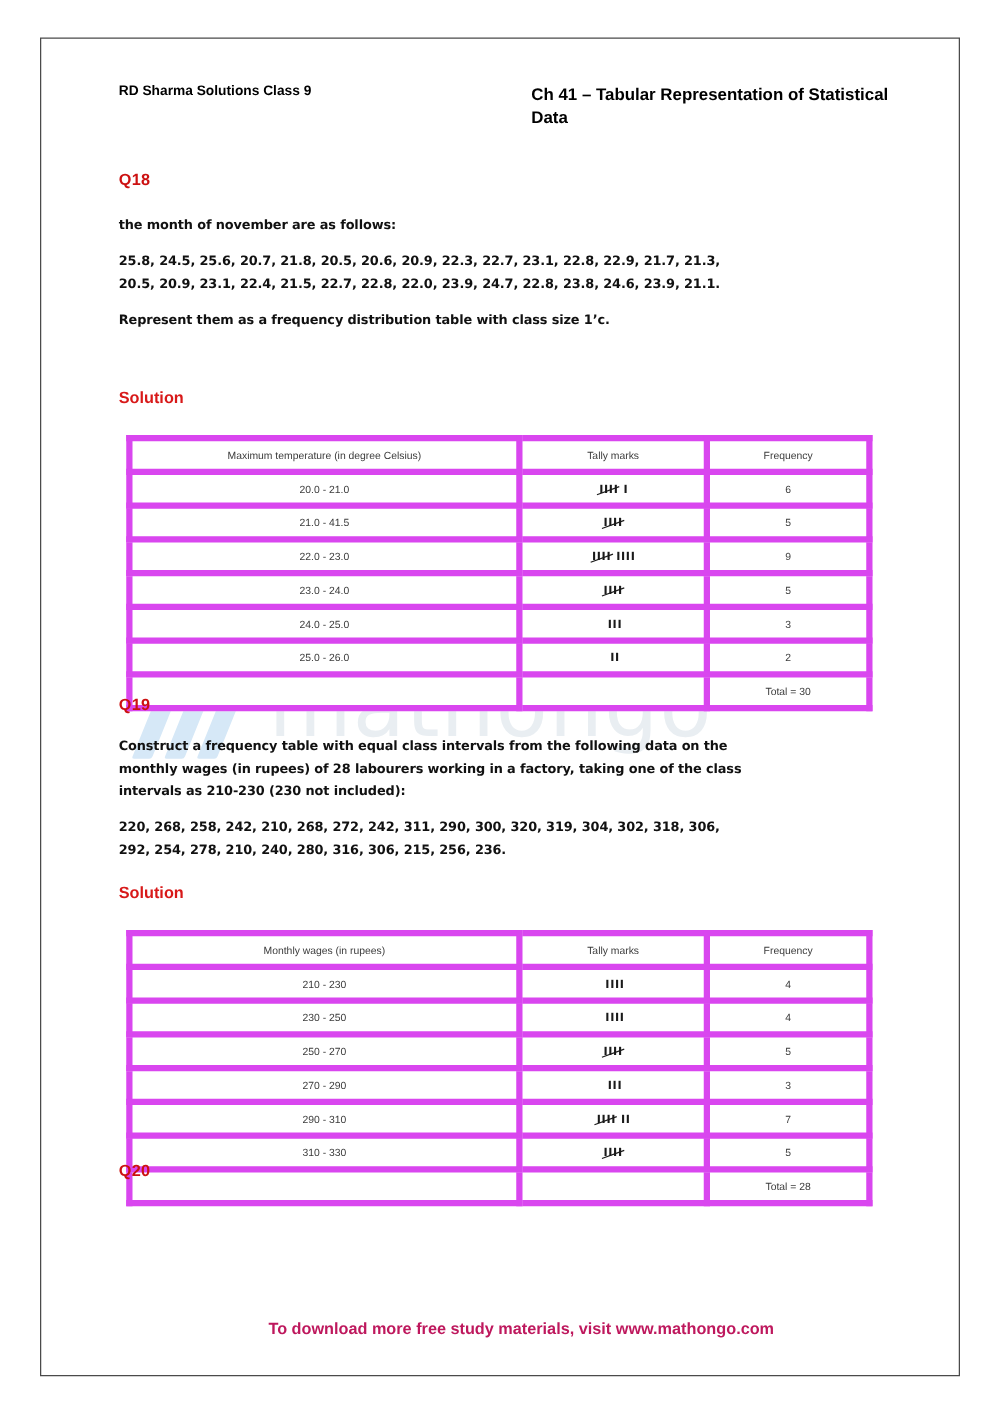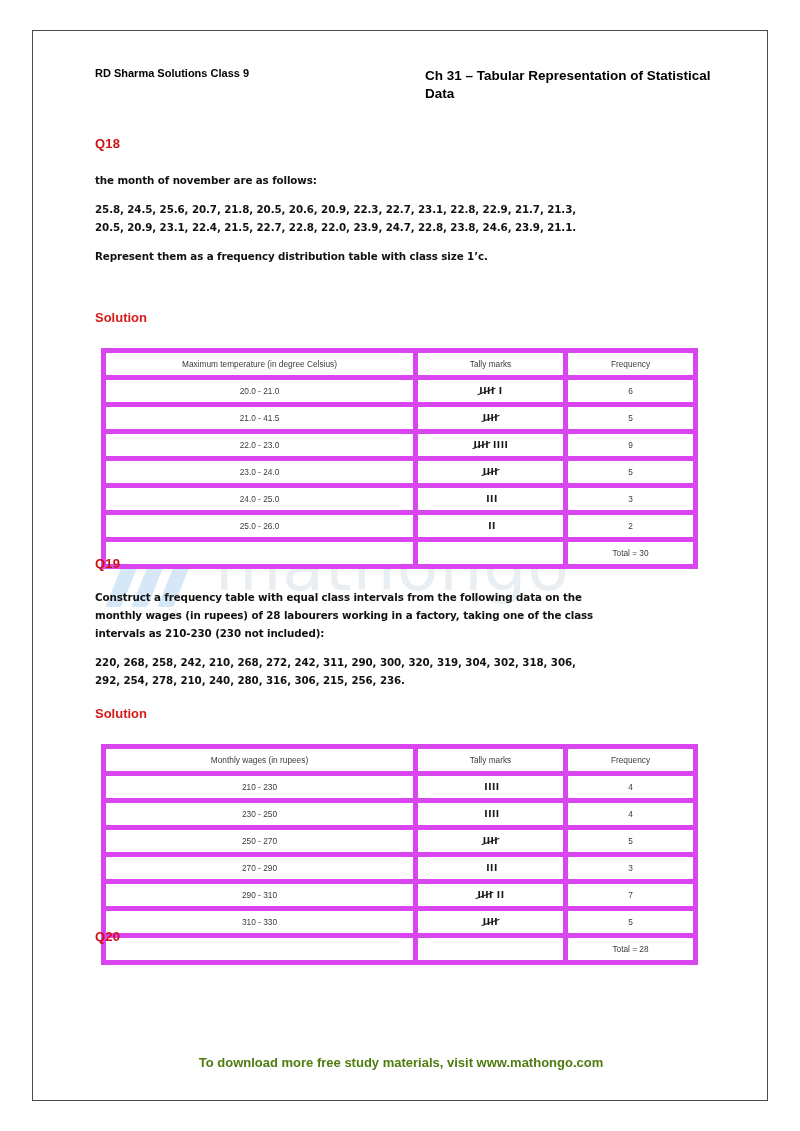--- a/index.html
+++ b/index.html
@@ -173,48 +173,48 @@
     top: 50%;
     height: 1.2px;
     background: #1a1a1a;
     transform: rotate(-20deg);
   }
   .tally .ones { margin-left: 3px; }
 
   
   .doc-footer {
     position: absolute;
-    left: 0;
+    left: 16px;
     bottom: 30px;
     width: 736px;
     text-align: center;
     font-size: 13px;
     font-weight: bold;
-    color: #4d7c0f;
+    color: #be185d;
     z-index: 2;
   }
 </style>
 </head>
 <body>
 
 <div class="page-sheet">
 
   <div class="watermark">
     <div class="wm-slashes">
       <div class="wm-slash s1"></div>
       <div class="wm-slash s2"></div>
       <div class="wm-slash s3"></div>
     </div>
     <div class="wm-text">mathongo</div>
   </div>
 
   <div class="doc-header">
     <div class="header-row">
       <div class="header-left">RD Sharma Solutions Class 9</div>
-      <div class="header-right">Ch 31 – Tabular Representation of Statistical Data</div>
+      <div class="header-right">Ch 41 – Tabular Representation of Statistical Data</div>
     </div>
   </div>
 
   <div class="content">
 
     <div style="position:absolute; left:62px; top:105px;">
       <div class="q-label">Q18</div>
     </div>
 
     <div class="qtext" style="position:absolute; left:62px; top:140px; width:600px;">

